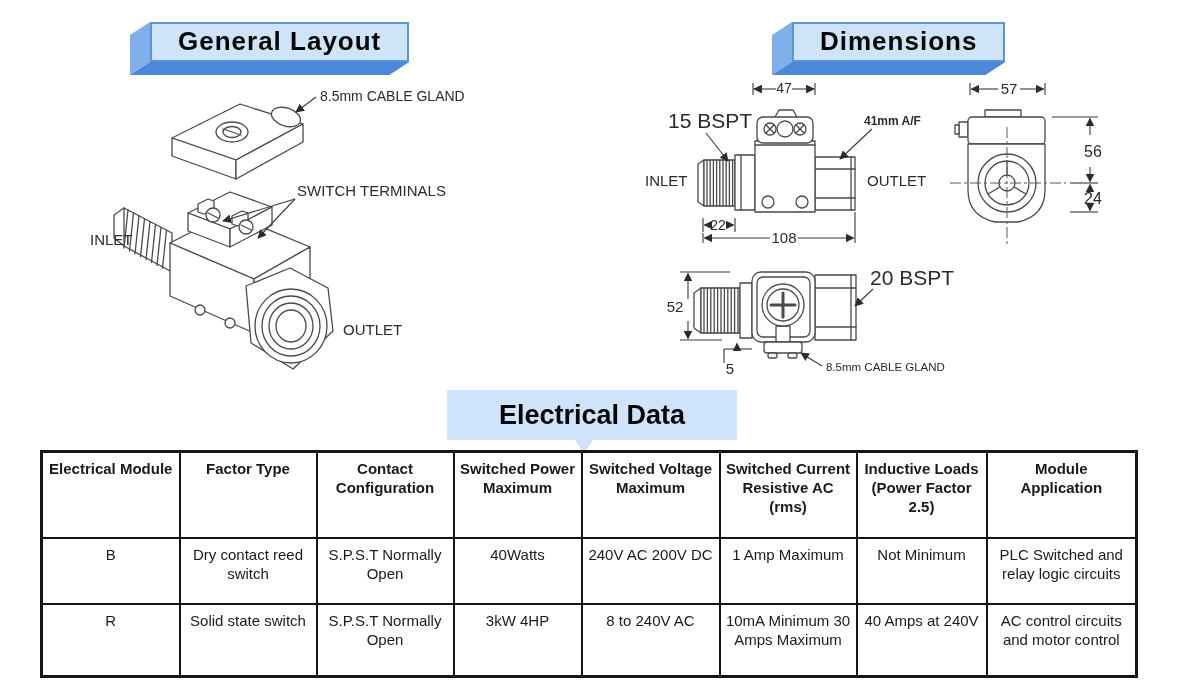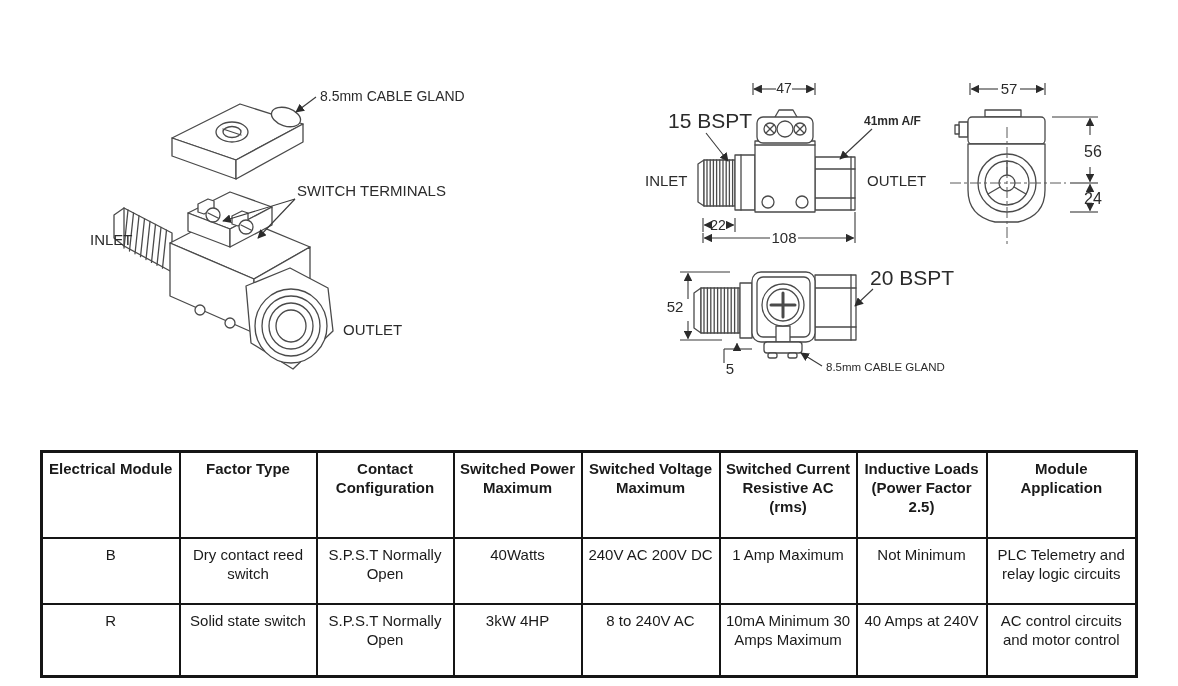--- a/index.html
+++ b/index.html
@@ -35,21 +35,27 @@
     padding:6px 5px 0;line-height:1.28;}
   .etable th{font-weight:bold;height:78px;}
   .etable tr.rowB td{height:58px;}
   .etable tr.rowR td{height:64px;}
 </style>
 </head>
 <body>
 
 <div class="page">
 
-
+  <div class="banner3d" style="left:150px;top:22px;">
+    <div class="face">General Layout</div>
+  </div>
+
+  <div class="banner3d" style="left:792px;top:22px;">
+    <div class="face">Dimensions</div>
+  </div>
 
   <svg style="left:60px;top:80px;" width="440" height="300" viewBox="0 0 440 300">
     <defs>
       <marker id="arwA" viewBox="0 0 10 10" refX="9" refY="5" markerWidth="8" markerHeight="8" orient="auto-start-reverse">
         <path d="M0,0 L10,5 L0,10 z" fill="#2b2b2b"></path>
       </marker>
     </defs>
     <g class="lw">
 
       <path class="fw" d="M54,135 L64,128 L112,153 L112,192 L64,166 L54,158 Z"></path>
@@ -229,20 +235,23 @@
       <line x1="77" y1="104" x2="77" y2="98.5" marker-end="url(#arwD)"></line>
       <line x1="213" y1="44" x2="195" y2="61" marker-end="url(#arwD)"></line>
       <line x1="162" y1="121" x2="141" y2="108" marker-end="url(#arwD)"></line>
     </g>
     <text x="15" y="67" text-anchor="middle" font-size="15">52</text>
     <text x="70" y="129" text-anchor="middle" font-size="15">5</text>
     <text x="210" y="40" font-size="21">20 BSPT</text>
     <text x="166" y="126" font-size="11.5">8.5mm CABLE GLAND</text>
   </svg>
 
+  <div class="banner-flat">
+    <span>Electrical Data</span>
+  </div>
 
   <table class="etable">
     <colgroup>
       <col style="width:138px">
         <col style="width:137px">
         <col style="width:137px">
         <col style="width:128px">
       <col style="width:138px">
         <col style="width:137px">
         <col style="width:130px">
@@ -262,21 +271,21 @@
     </thead>
     <tbody>
       <tr class="rowB">
         <td>B</td>
         <td>Dry contact reed switch</td>
         <td>S.P.S.T Normally Open</td>
         <td>40Watts</td>
         <td>240V AC 200V DC</td>
         <td>1 Amp Maximum</td>
         <td>Not Minimum</td>
-        <td>PLC Telemetry and relay logic circuits</td>
+        <td>PLC Switched and relay logic circuits</td>
       </tr>
       <tr class="rowR">
         <td>R</td>
         <td>Solid state switch</td>
         <td>S.P.S.T Normally Open</td>
         <td>3kW 4HP</td>
         <td>8 to 240V AC</td>
         <td>10mA Minimum 30 Amps Maximum</td>
         <td>40 Amps at 240V</td>
         <td>AC control circuits and motor control</td>

